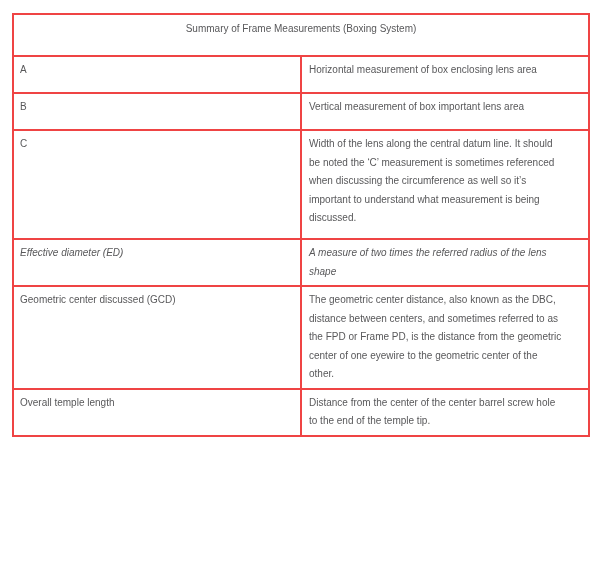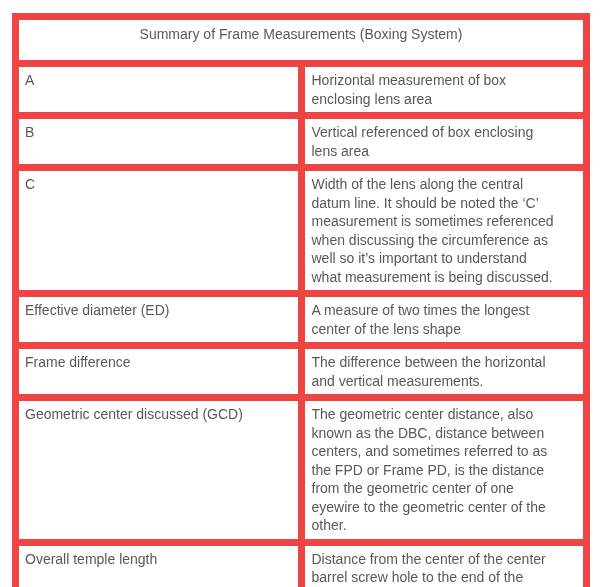--- a/index.html
+++ b/index.html
@@ -20,44 +20,44 @@
     left: 12px;
     top: 13px;
     width: 578px;
     border-collapse: collapse;
     table-layout: fixed;
     color: #58585a;
     border: 2px solid #4e4e50;
   }
   table.measurements th,
   table.measurements td {
-    border: 7px solid #ef4444;
+    border: 2px solid #ef4444;
     vertical-align: top;
     font-weight: normal;
-    font-size: 14px;
+    font-size: 10px;
     line-height: 18.5px;
     background: #ffffff;
   }
   th.title-cell {
     height: 32px;
     text-align: center;
     padding: 5px 6px 3px 6px;
     font-size: 14.5px;
   }
   td.term {
     width: 170px;
     padding: 4px 4px 4px 6px;
   }
   td.definition {
     padding: 4px 26px 4px 7px;
   }
   
   tbody tr:nth-child(1) td, tbody tr:nth-child(2) td { height: 27px; }
   tbody tr:nth-child(3) td  { height: 99px; }
-  tbody tr:nth-child(4) td  { height: 34px; }
+  tbody tr:nth-child(4) td  { height: 34px; font-style: italic; }
   tbody tr:nth-child(5) td  { height: 37px; }
   tbody tr:nth-child(6) td  { height: 29px; }
   tbody tr:nth-child(7) td  { height: 94px; }
   tbody tr:nth-child(8) td  { height: 38px; }
   tbody tr:nth-child(9) td  { height: 32px; }
   tbody tr:nth-child(10) td { height: 95px; }
 </style>
 </head>
 <body>
 
@@ -68,33 +68,29 @@
         <th class="title-cell" colspan="2">Summary of Frame Measurements (Boxing System)</th>
       </tr>
     </thead>
     <tbody id="table-body">
         <tr>
           <td class="term">A</td>
           <td class="definition">Horizontal measurement of box enclosing lens area</td>
         </tr>
         <tr>
           <td class="term">B</td>
-          <td class="definition">Vertical referenced of box enclosing lens area</td>
+          <td class="definition">Vertical measurement of box important lens area</td>
         </tr>
         <tr>
           <td class="term">C</td>
           <td class="definition">Width of the lens along the central datum line. It should be noted the ‘C’ measurement is sometimes referenced when discussing the circumference as well so it’s important to understand what measurement is being discussed.</td>
         </tr>
         <tr>
           <td class="term">Effective diameter (ED)</td>
-          <td class="definition">A measure of two times the longest center of the lens shape</td>
-        </tr>
-        <tr>
-          <td class="term">Frame difference</td>
-          <td class="definition">The difference between the horizontal and vertical measurements.</td>
+          <td class="definition">A measure of two times the referred radius of the lens shape</td>
         </tr>
         <tr>
           <td class="term">Geometric center discussed (GCD)</td>
           <td class="definition">The geometric center distance, also known as the DBC, distance between centers, and sometimes referred to as the FPD or Frame PD, is the distance from the geometric center of one eyewire to the geometric center of the other.</td>
         </tr>
         <tr>
           <td class="term">Overall temple length</td>
           <td class="definition">Distance from the center of the center barrel screw hole to the end of the temple tip.</td>
         </tr>
       </tbody>

